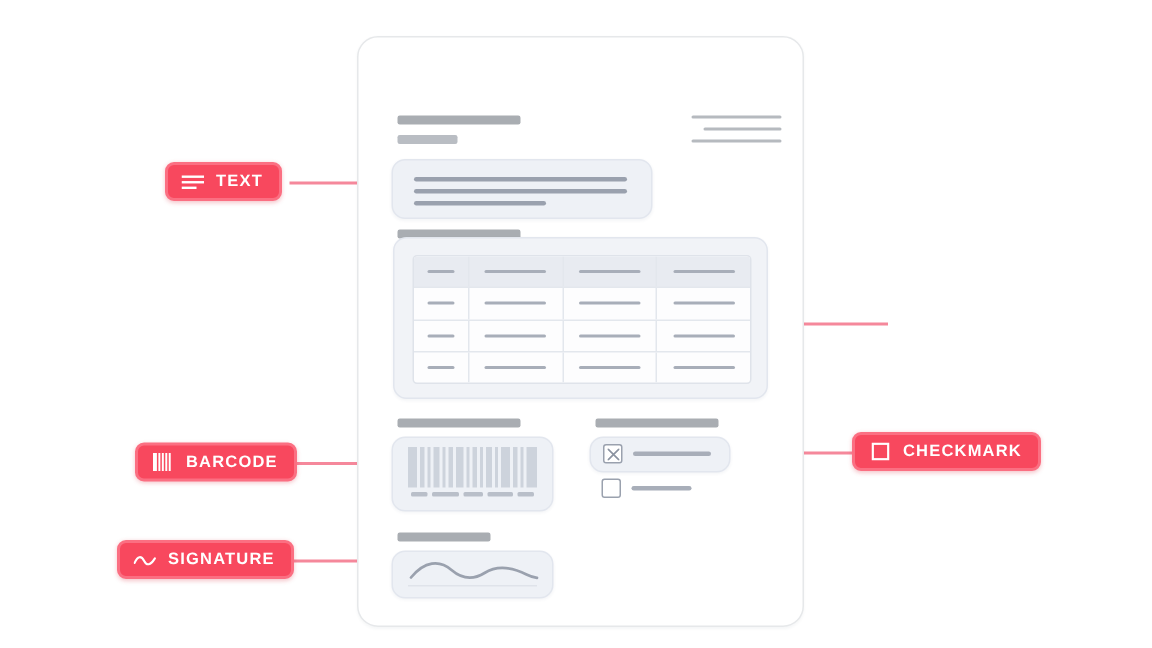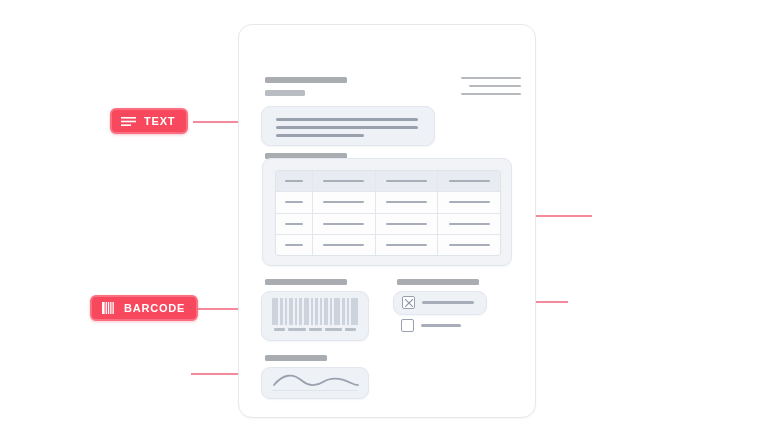--- a/index.html
+++ b/index.html
@@ -237,15 +237,31 @@
         <rect x="0" y="0" width="2.6" height="12" fill="#ffffff"></rect>
         <rect x="3.6" y="0" width="1.3" height="12" fill="#ffffff"></rect>
         <rect x="5.9" y="0" width="1.3" height="12" fill="#ffffff"></rect>
         <rect x="8.2" y="0" width="1.3" height="12" fill="#ffffff"></rect>
         <rect x="10.5" y="0" width="1.3" height="12" fill="#ffffff"></rect>
       </svg>
     </span>
     <span class="lbl">BARCODE</span>
   </div>
 
-
+  <div class="pill" style="left:568px;top:288px;">
+    <span class="ico">
+      <svg width="12" height="12" viewBox="0 0 12 12">
+        <rect x="0.8" y="0.8" width="10.4" height="10.4" fill="none" stroke="#ffffff" stroke-width="1.6"></rect>
+      </svg>
+    </span>
+    <span class="lbl">CHECKMARK</span>
+  </div>
+
+  <div class="pill" style="left:78px;top:360px;">
+    <span class="ico">
+      <svg width="16" height="9" viewBox="0 0 16 9">
+        <path d="M0.8 6.4 C3 1.2, 5.6 1.2, 7.6 5 C9.4 8.4, 12 8.4, 15.2 3.2" stroke="#ffffff" stroke-width="1.5" fill="none" stroke-linecap="round"></path>
+      </svg>
+    </span>
+    <span class="lbl">SIGNATURE</span>
+  </div>
 
 </div>
 
 </body></html>

